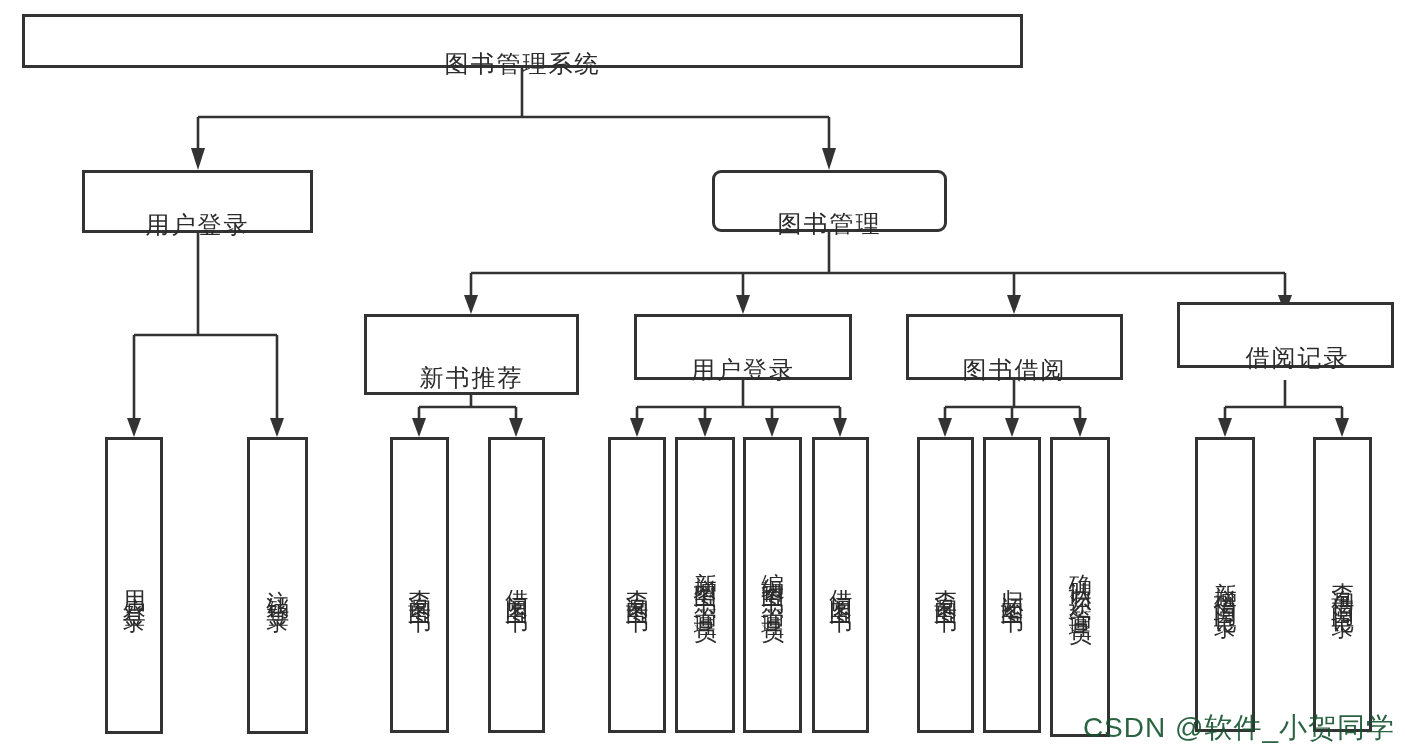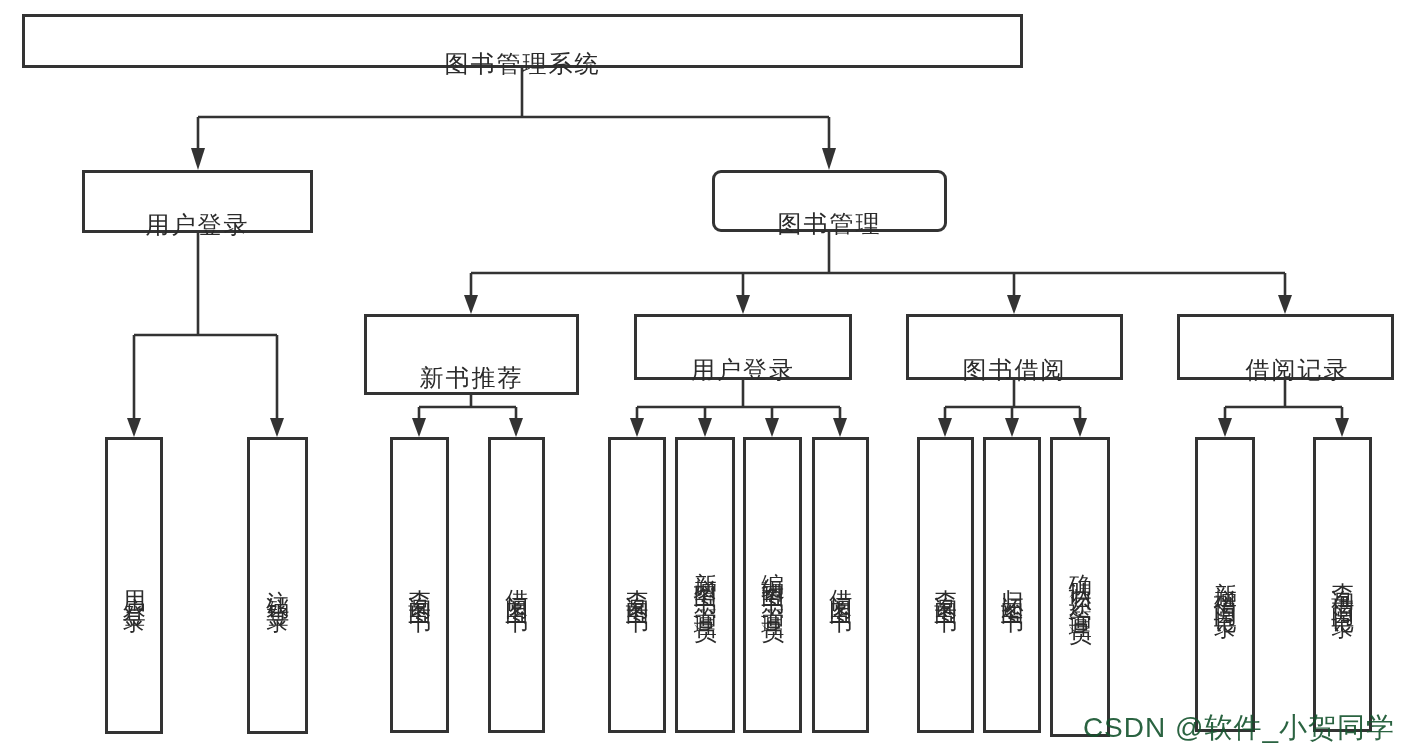--- a/index.html
+++ b/index.html
@@ -145,21 +145,21 @@
 
   <div class="box" style="left:364px; top:314px; width:215px; height:81px;">
     <span class="hlabel">新书推荐</span>
   </div>
   <div class="box" style="left:634px; top:314px; width:218px; height:66px;">
     <span class="hlabel">用户登录</span>
   </div>
   <div class="box" style="left:906px; top:314px; width:217px; height:66px;">
     <span class="hlabel">图书借阅</span>
   </div>
-  <div class="box" style="left:1177px; top:314px; width:217px; height:66px;padding-left:24px;">
+  <div class="box" style="left:1177px; top:302px; width:217px; height:66px;padding-left:24px;">
     <span class="hlabel">借阅记录</span>
   </div>
 
   <div class="box" style="left:105px; top:437px; width:58px; height:297px;">
     <span class="vlabel">用户登录</span>
   </div>
   <div class="box" style="left:247px; top:437px; width:61px; height:297px;">
     <span class="vlabel">注销登录</span>
   </div>
 

